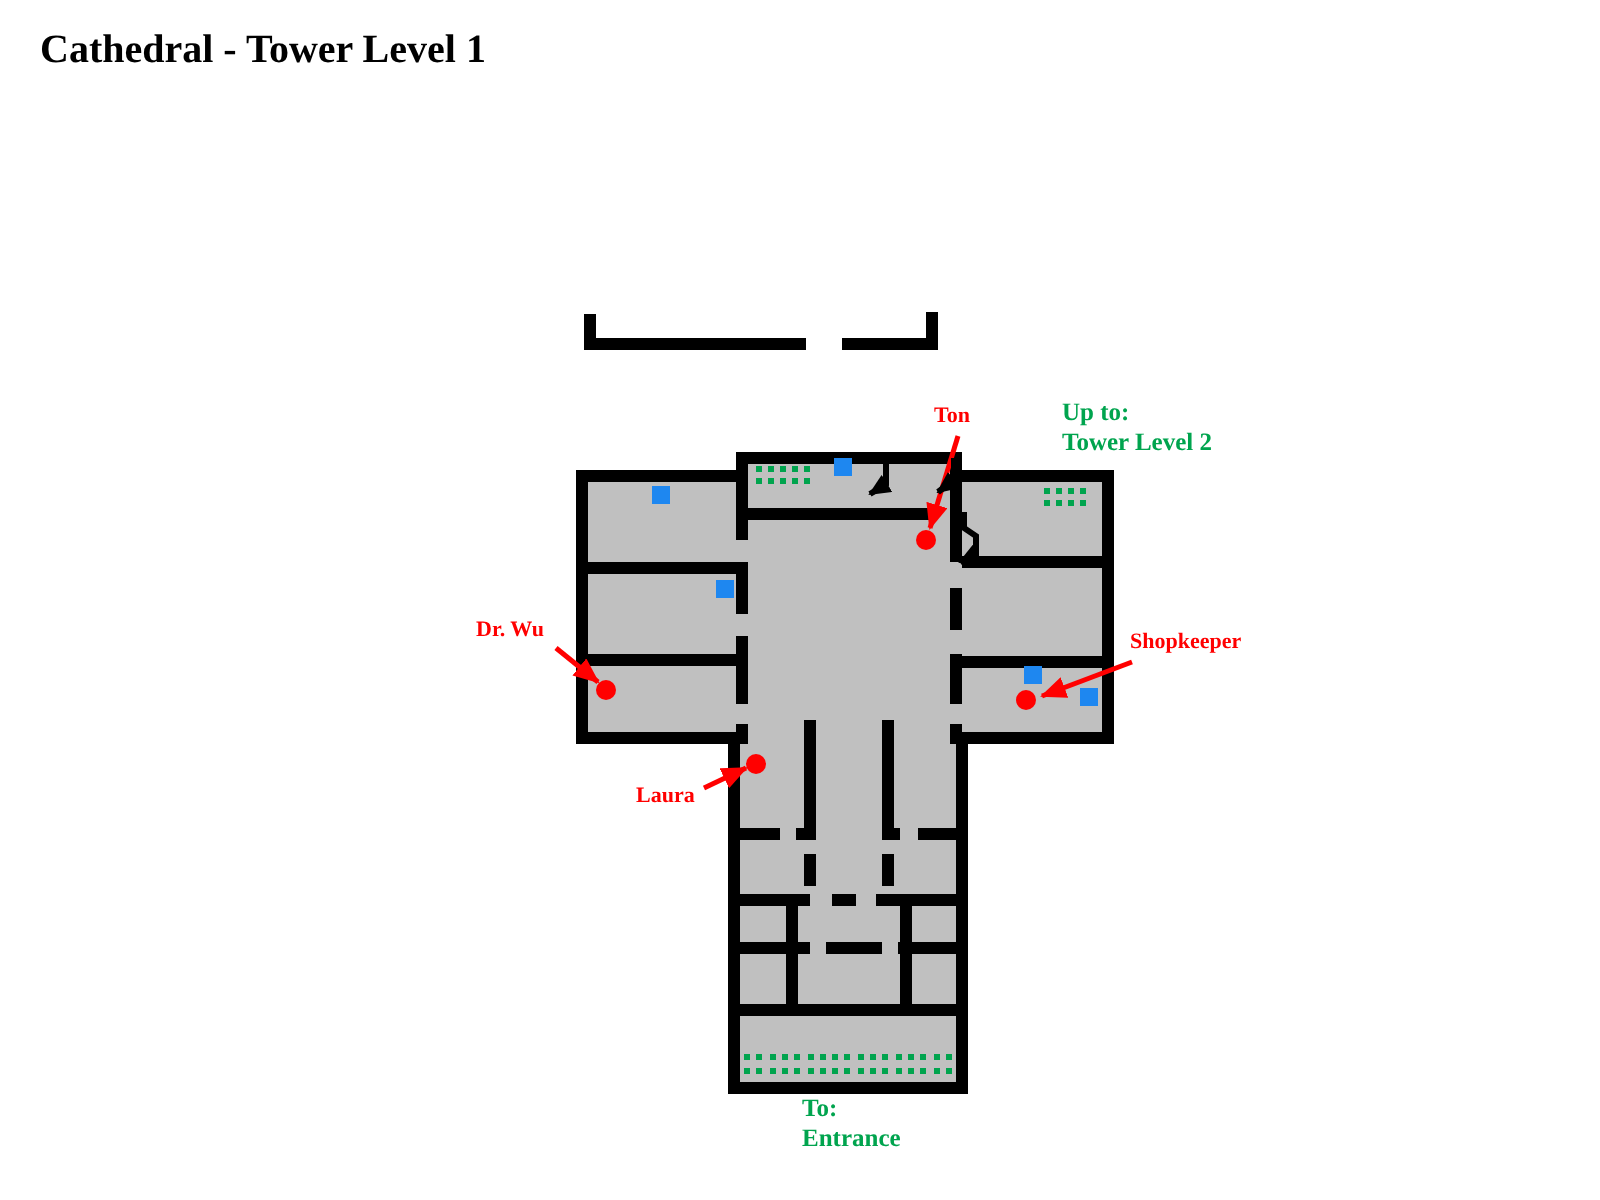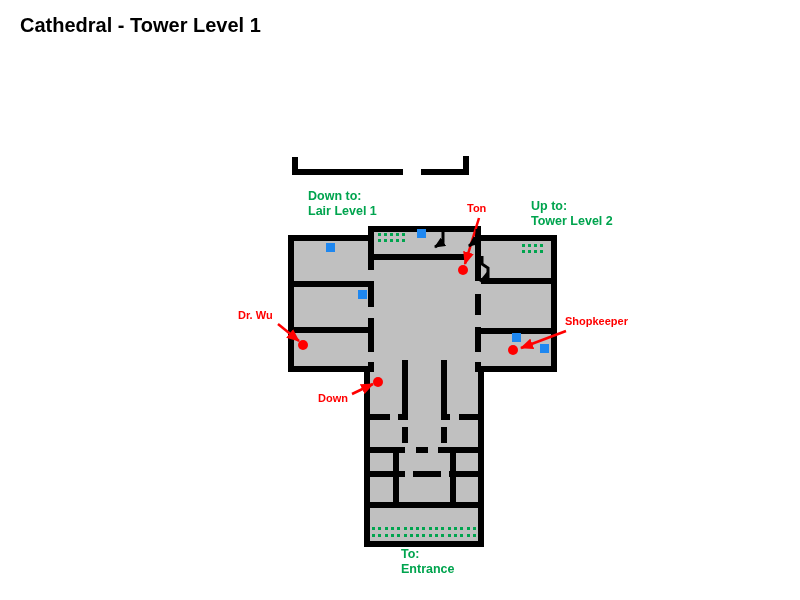--- a/index.html
+++ b/index.html
@@ -1,17 +1,17 @@
 <!DOCTYPE html>
 <html><head>
 <meta charset="utf-8">
 <style>
   html,body{margin:0;padding:0;background:#fff;}
   #screen{position:relative;width:800px;height:600px;background:#fff;overflow:hidden;
-          font-family:Liberation Sans, sans-serif;}
+          font-family:Liberation Serif, serif;}
   #page-title{position:absolute;left:20px;top:14px;font-size:20px;font-weight:bold;color:#000;
               letter-spacing:0px;}
   #map-layer{position:absolute;left:0;top:0;width:800px;height:600px;}
   .wall-base,.wall,.floor,.item-marker,.stair-dot,.npc-dot{position:absolute;}
   .wall-base,.wall{background:#000;}
   .floor{background:#c0c0c0;}
   .item-marker{width:9px;height:9px;background:#1e87f0;}
   .stair-dot{width:3px;height:3px;background:#00a44e;}
   .npc-dot{width:10px;height:10px;border-radius:50%;background:#f00;}
   .npc-label{position:absolute;color:#f00;font-size:11px;font-weight:bold;white-space:nowrap;}
@@ -124,23 +124,21 @@
       <div class="item-marker" style="left: 417px; top: 229px;"></div>
       <div class="item-marker" style="left: 512px; top: 333px;"></div>
       <div class="item-marker" style="left: 540px; top: 344px;"></div>
       <div class="npc-dot" style="left: 458px; top: 265px;"></div>
       <div class="npc-label" style="left: 467px; top: 202px;">Ton</div>
       <div class="npc-dot" style="left: 298px; top: 340px;"></div>
       <div class="npc-label" style="left: 238px; top: 309px;">Dr. Wu</div>
       <div class="npc-dot" style="left: 508px; top: 345px;"></div>
       <div class="npc-label" style="left: 565px; top: 315px;">Shopkeeper</div>
       <div class="npc-dot" style="left: 373px; top: 377px;"></div>
-      <div class="npc-label" style="left: 318px; top: 392px;">Down</div>
-      <div class="exit-label" style="left: 308px; top: 189px;">Down to:
-Lair Level 1</div>
+      <div class="npc-label" style="left: 318px; top: 392px;">Laura</div>
       <div class="exit-label" style="left: 531px; top: 199px;">Up to:
 Tower Level 2</div>
       <div class="exit-label" style="left: 401px; top: 547px;">To:
 Entrance</div>
       <svg id="arrow-svg" width="800" height="600">
         <defs>
           <marker id="ah-red" markerUnits="userSpaceOnUse" markerWidth="13" markerHeight="11" refX="12" refY="5.5" orient="auto">
             <polygon points="0,0 13,5.5 0,11" fill="#ff0000"></polygon>
           </marker>
           <marker id="ah-black" markerUnits="userSpaceOnUse" markerWidth="11" markerHeight="10" refX="10" refY="5" orient="auto">

